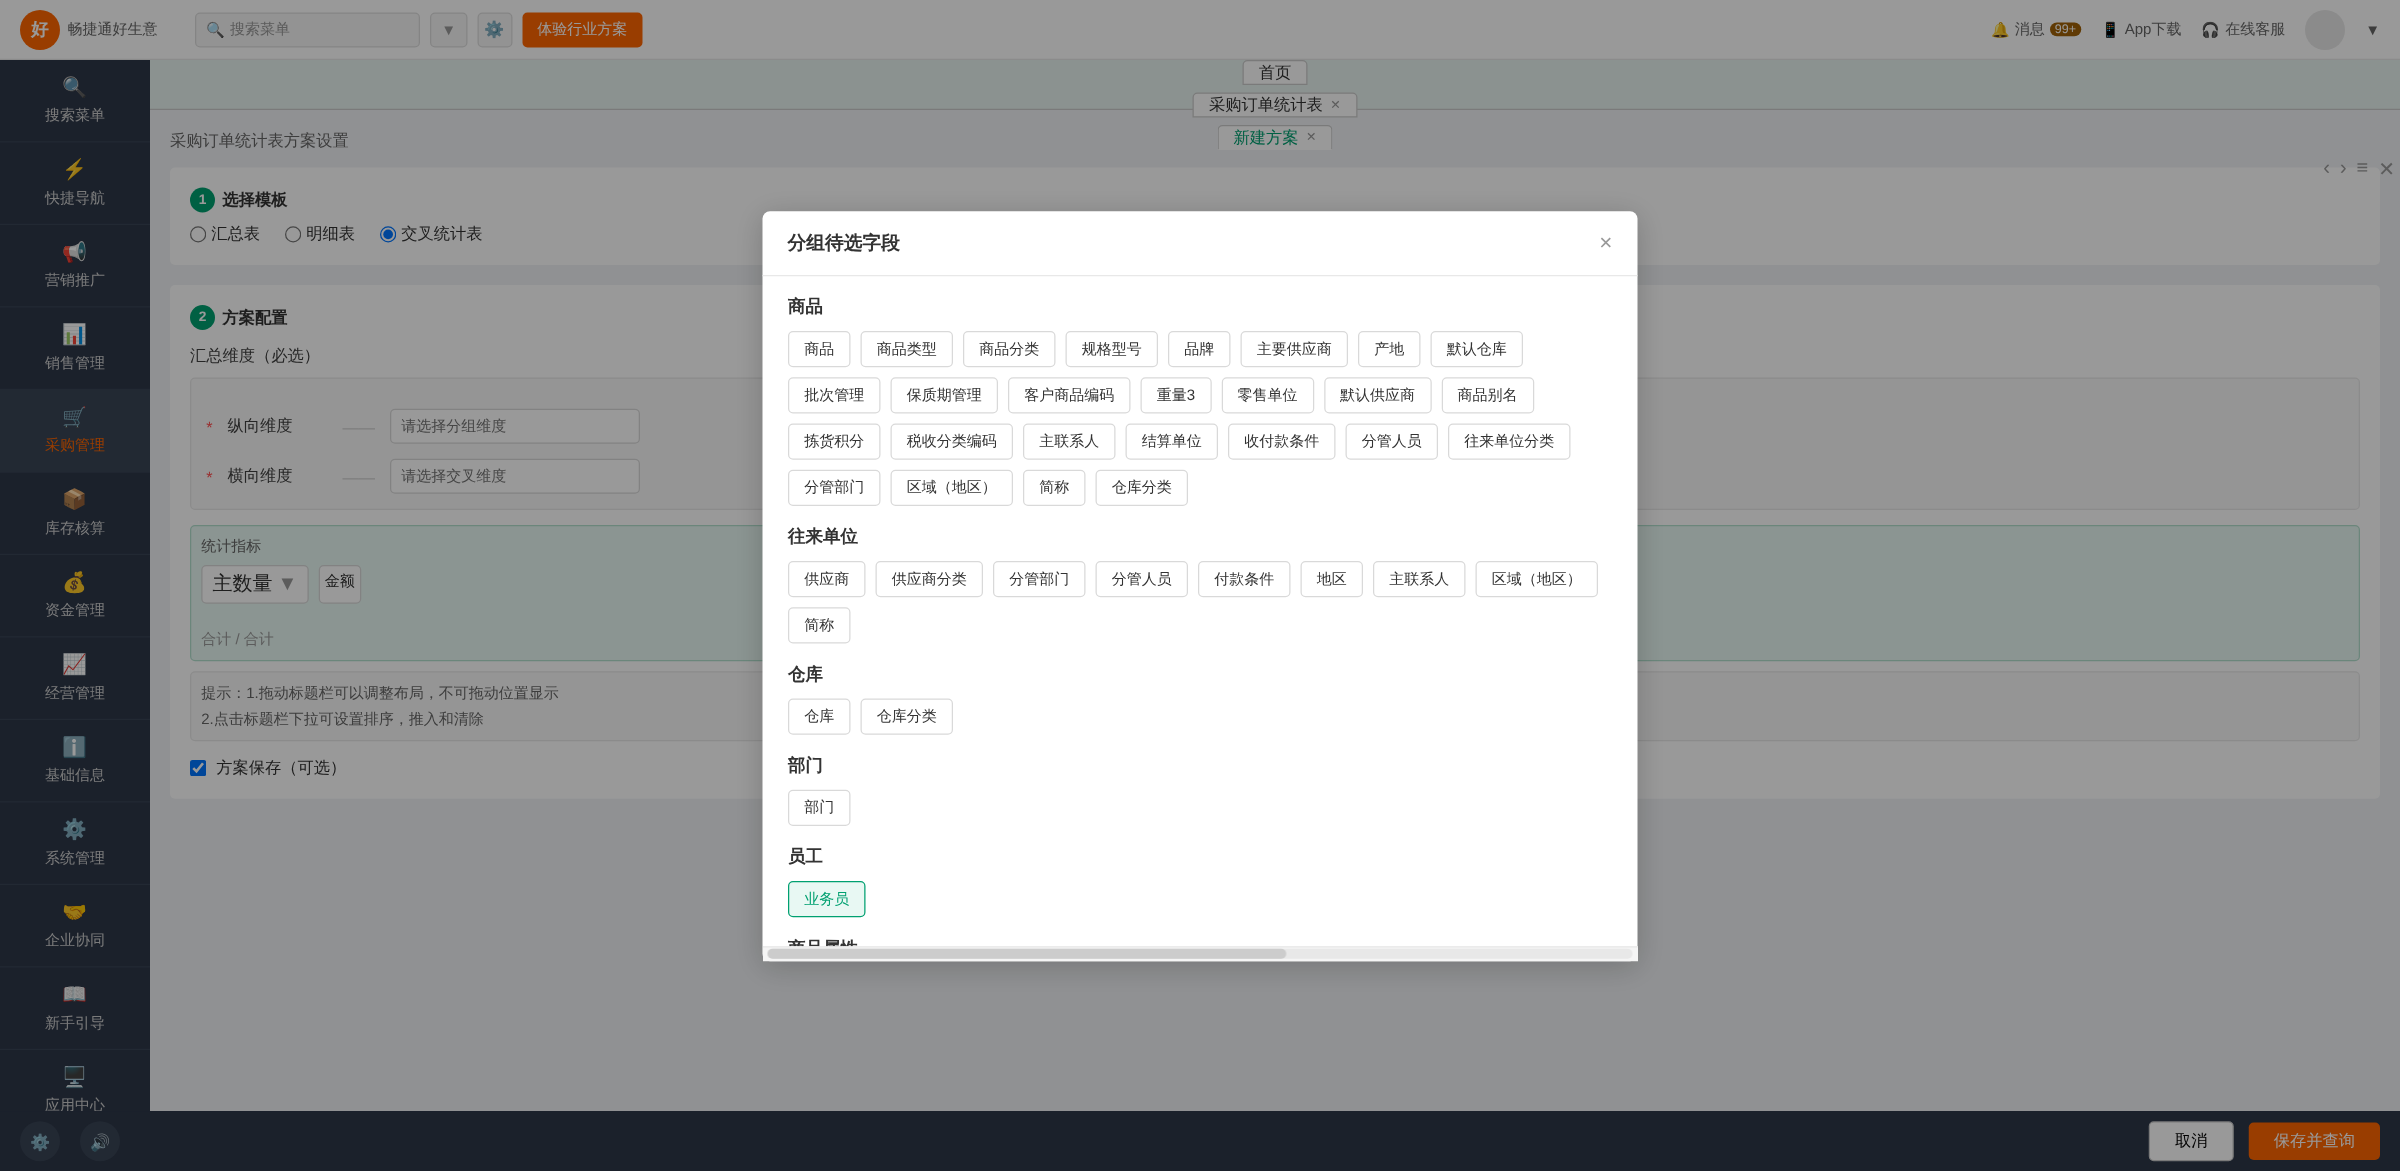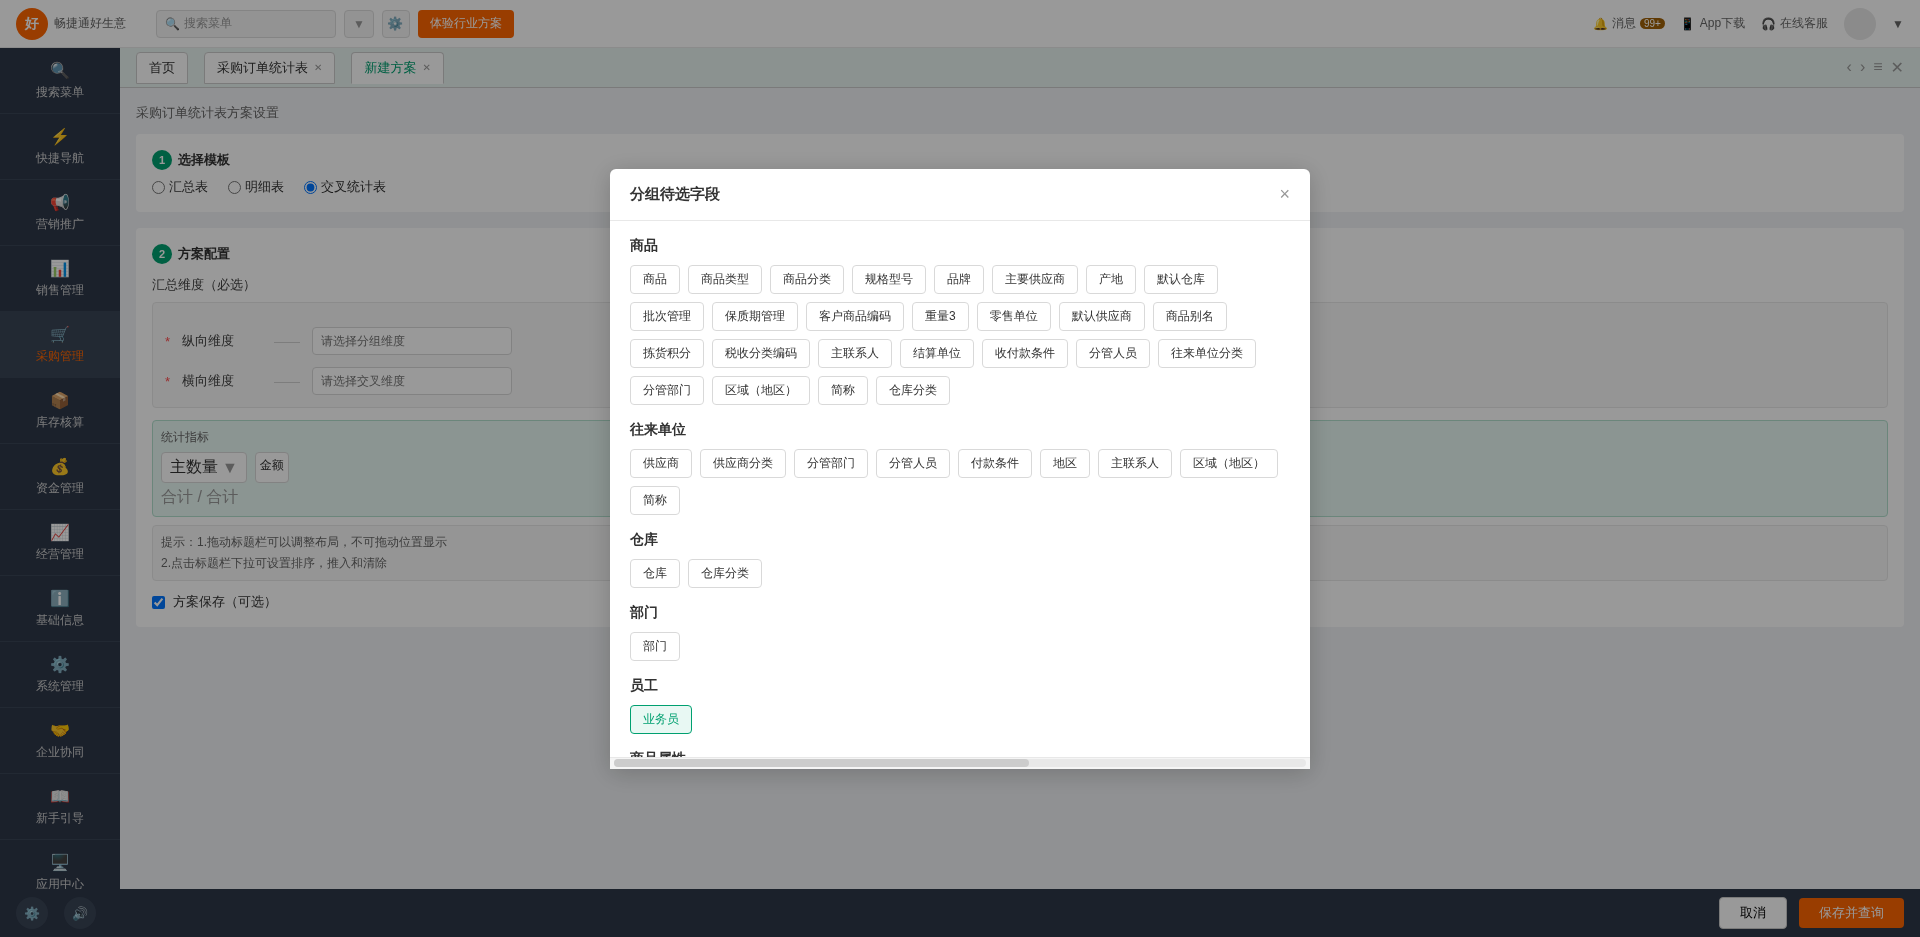--- a/index.html
+++ b/index.html
@@ -134,24 +134,25 @@
     
     .tab-bar {
       position: fixed;
       top: 48px;
       left: 120px;
       right: 0;
       height: 40px;
       background: #e8f4f0;
       display: flex;
       align-items: center;
-      padding: 0 16px;
+      padding: 0 4px;
       border-bottom: 1px solid #ccc;
       z-index: 50;
-      gap: 16px;
+      gap: 6px;
+      flex-direction: column;
     }
     .tab {
       height: 32px;
       padding: 0 12px;
       border-radius: 4px 4px 0 0;
       display: flex;
       align-items: center;
       gap: 6px;
       cursor: pointer;
       font-size: 13px;
@@ -544,21 +545,21 @@
       <div style="font-size:12px;color:#666;">统计指标</div>
       <div style="display:flex;gap:8px;margin-top:6px;">
         <div style="border:1px solid #d9d9d9;border-radius:4px;padding:4px 8px;background:#fff;font-size:16px;display:flex;align-items:center;gap:4px;">
           <span>主数量</span>
           <span style="color:#999;cursor:pointer;">▼</span>
         </div>
         <div style="border:1px solid #d9d9d9;border-radius:4px;padding:4px 4px;background:#fff;font-size:12px;">
           <span>金额</span>
         </div>
       </div>
-      <div style="font-size:16px;color:#999;margin-top:4px;">
+      <div style="font-size:12px;color:#999;margin-top:20px;">
         <span>合计</span> / <span>合计</span>
       </div>
     </div>
     <div style="margin-top:8px;font-size:12px;color:#666;background:#f9f9f9;border:1px solid #e8e8e8;border-radius:4px;padding:8px;">
       <div>提示：1.拖动标题栏可以调整布局，不可拖动位置显示</div>
       <div style="margin-top:4px;">2.点击标题栏下拉可设置排序，推入和清除</div>
     </div>
     <div style="margin-top:12px;display:flex;align-items:center;gap:8px;">
       <input type="checkbox" checked="" style="">
       <span>方案保存（可选）</span>

